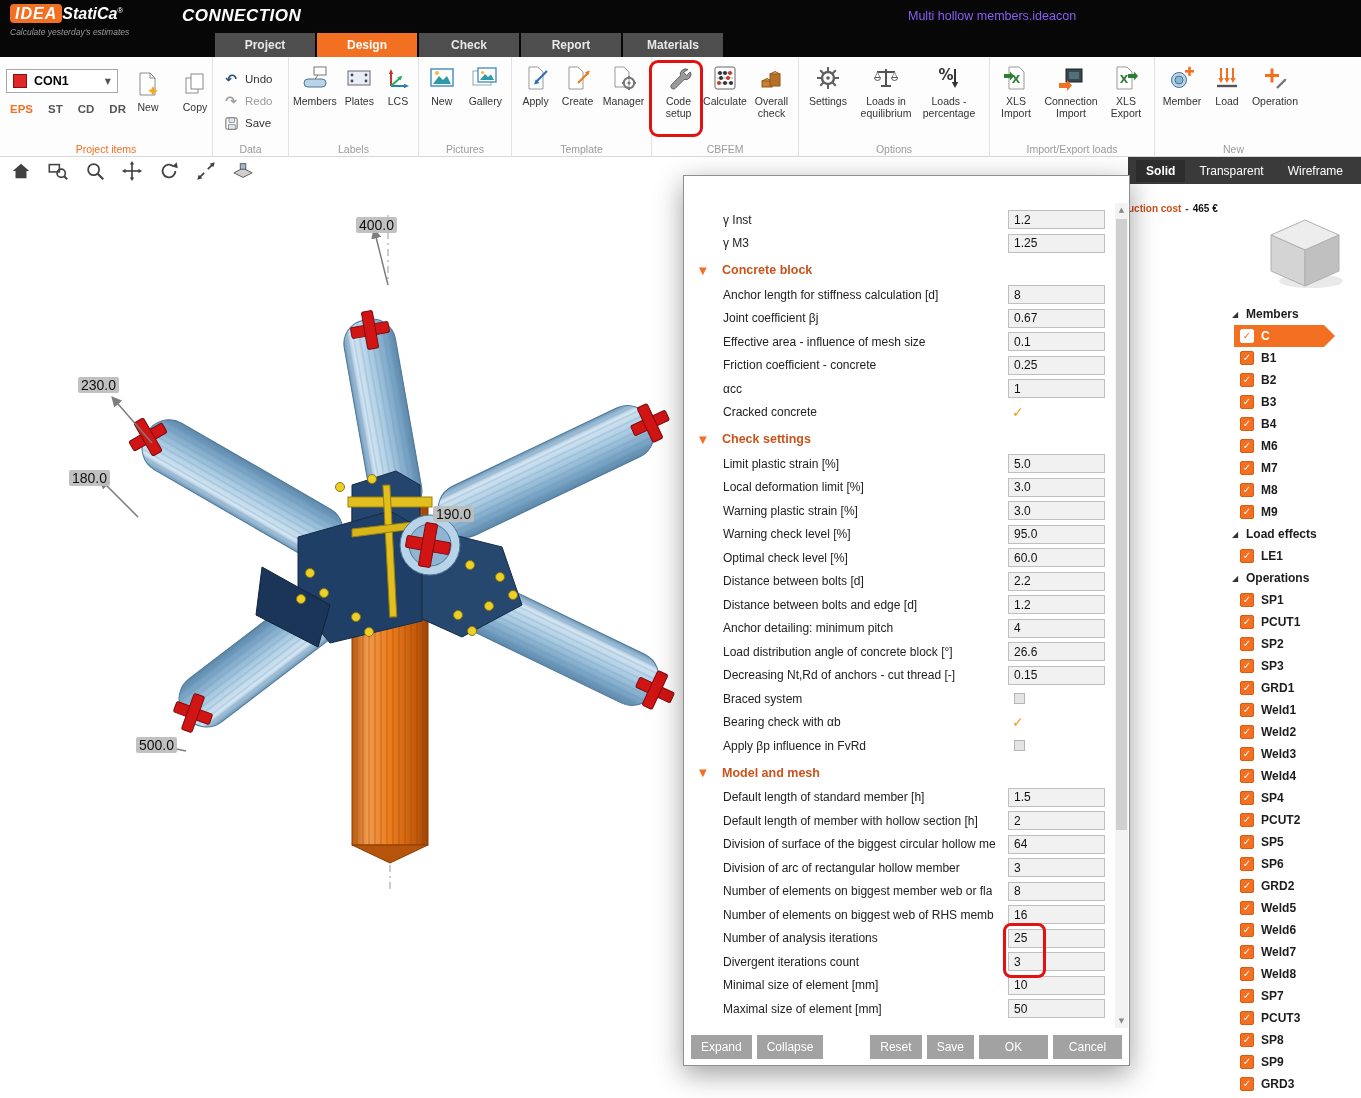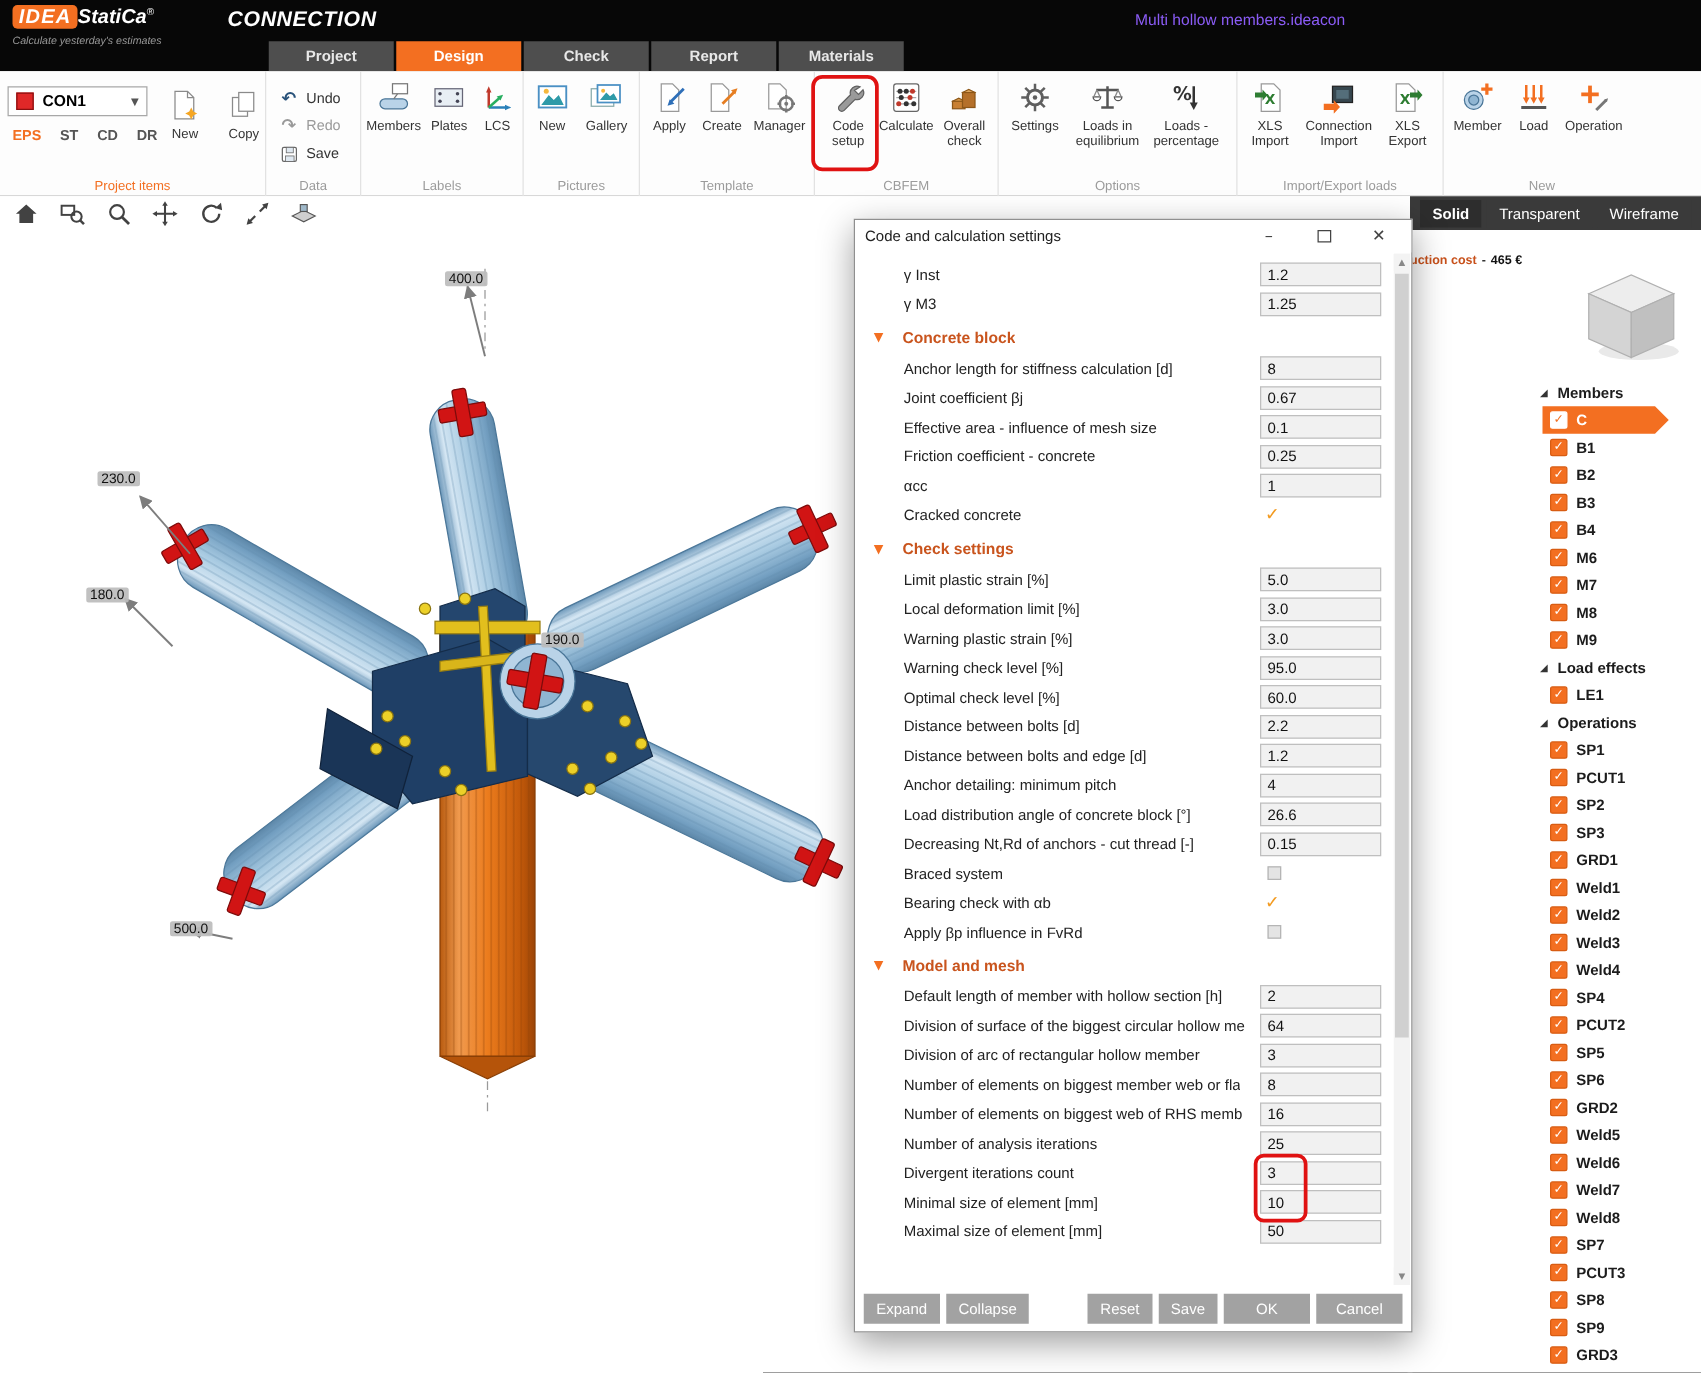--- a/index.html
+++ b/index.html
@@ -46,21 +46,21 @@
   
   .vtoolbar{position:absolute;top:157px;left:0;width:1130px;height:28px;background:#fff;display:flex;align-items:center;padding-left:8px;gap:11px}
   .vbtn{width:26px;height:24px;border:none;background:none;display:flex;align-items:center;justify-content:center;cursor:pointer}
   .viewmodes{position:absolute;top:157px;right:0;height:27px;background:#3a3a3a;display:flex;align-items:center;padding:0 8px;gap:4px;z-index:5}
   .vm{background:#3a3a3a;color:#fff;border:none;font-family:inherit;font-size:12px;padding:4px 10px;cursor:pointer}
   .vm.active{font-weight:bold;background:#2d2d2d}
 
   
   .viewport{position:absolute;top:185px;left:0;width:1130px;height:913px;background:#fff;overflow:hidden}
   .model{position:absolute;top:0;left:0}
-  .dim{position:absolute;background:rgba(188,188,188,.93);color:#111;font-size:11px;padding:0 3px;border-radius:2px;z-index:3}
+  .dim{position:absolute;background:rgba(188,188,188,.93);color:#111;font-size:14px;padding:0 3px;border-radius:2px;z-index:3}
   .d1{left:356px;top:32px}.d2{left:78px;top:192px}.d3{left:69px;top:285px}.d4{left:433px;top:321px}.d5{left:136px;top:552px}
 
   
   .rightpane{position:absolute;top:185px;left:1126px;width:235px;height:913px;background:#fff}
   .prodcost{position:absolute;left:2px;top:18px;font-size:10px;font-weight:bold;white-space:nowrap}
   .pc-label{color:#c8511b}
   .pc-sep{color:#333;margin:0 4px}
   .pc-value{color:#111}
   .navcube{position:absolute;left:133px;top:26px}
   .tree{position:absolute;left:100px;top:118px;width:132px}
@@ -959,30 +959,20 @@
 
           <span class="tchk">
             <span class="tick glyph">✓</span>
           </span>
           <span class="tlabel">GRD3</span>
         </div>
       </div>
   </div>
 
   <div class="dialog">
-    <div class="dtitle">
-      <span>Code and calculation settings</span>
-      <span class="dwin">
-        <button class="dwbtn glyph">–</button>
-        <button class="dwbtn">
-            <span class="dmax"></span>
-          </button>
-        <button class="dwbtn glyph">✕</button>
-      </span>
-    </div>
 
     <div class="dbody">
 
         <div class="drow">
 
           <span class="rowlabel">γ Inst</span>
           <span class="rvalue">1.2</span>
 
         </div>
 
@@ -1139,20 +1129,26 @@
 
           <span class="chk-off"></span>
         </div>
 
         <div class="drow srow">
           <span class="tri glyph">▼</span>
           <span class="rowlabel slabel">Model and mesh</span>
 
         </div>
 
+        <div class="drow">
+
+          <span class="rowlabel">Default length of standard member [h]</span>
+          <span class="rvalue">1.5</span>
+
+        </div>
 
         <div class="drow">
 
           <span class="rowlabel">Default length of member with hollow section [h]</span>
           <span class="rvalue">2</span>
 
         </div>
 
         <div class="drow">
 

